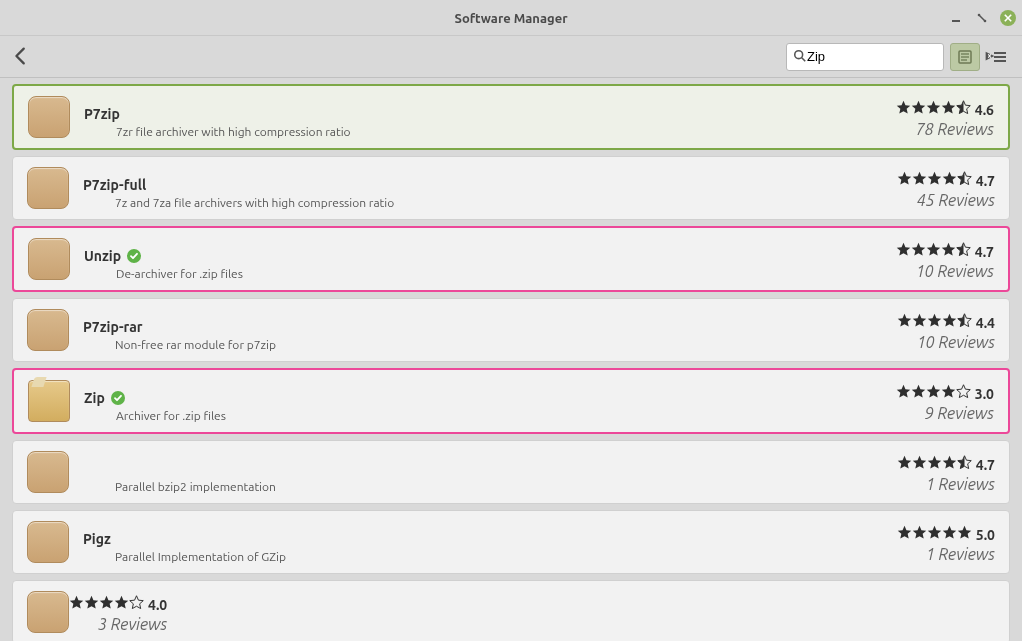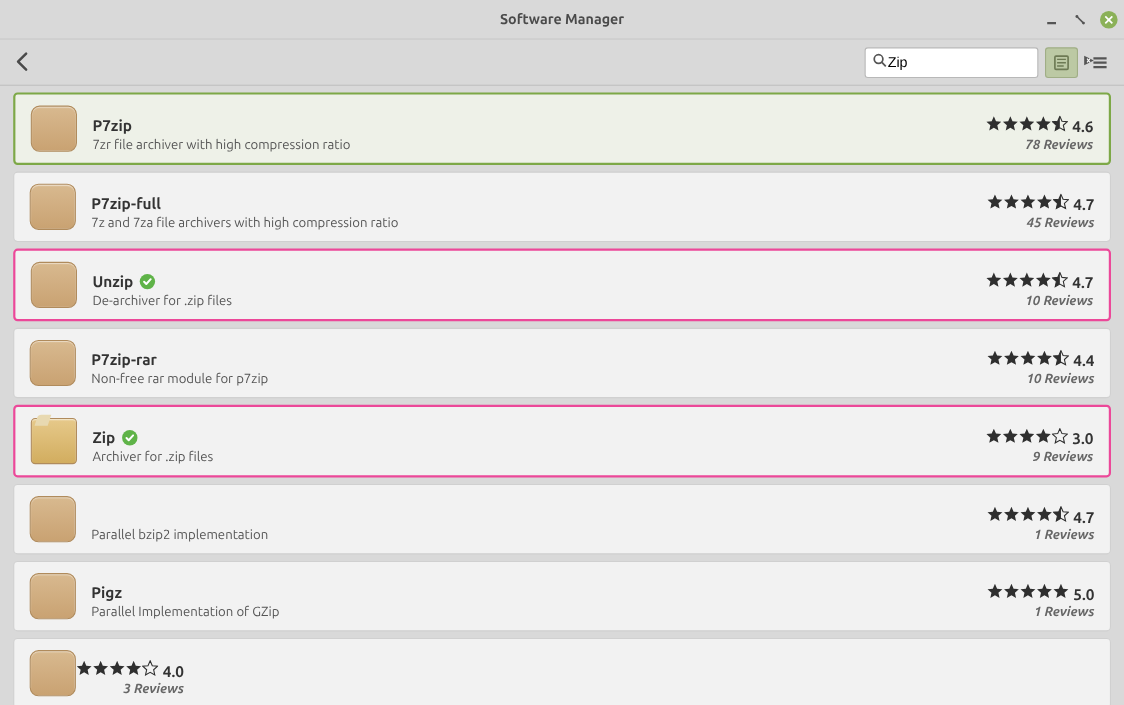--- a/index.html
+++ b/index.html
@@ -96,26 +96,26 @@
     content:""; position:absolute; top:-4px; left:4px; width:12px; height:10px;
     background:#e8d9b1; transform:skewX(-18deg); border-top-left-radius:3px;
   }
   .info { margin-left:14px; flex:1; min-width:0; }
   .name-line { display:flex; align-items:center; gap:6px; }
   .pkg-name { font-weight:700; font-size:14px; color:#333; }
   .installed-badge {
     width:14px; height:14px; border-radius:50%; background:#5fb348; display:flex; align-items:center; justify-content:center;
   }
   .installed-badge svg { width:10px; height:10px; }
-  .pkg-desc { color:#555; font-size:12px; margin-top:3px; }
+  .pkg-desc { color:#555; font-size:12px; margin-top:3px;margin-left:32px; }
   .rating { text-align:right; flex-shrink:0; }
   .stars { color:#2f2f2f; display:inline-flex; gap:0; }
   .stars svg { width:15px; height:15px; fill:#2f2f2f; }
   .rating-num { font-weight:700; font-size:14px; margin-left:4px; }
-  .reviews { font-style:italic; color:#666; font-size:12px; margin-top:2px;font-weight:bold; }
+  .reviews { font-style:italic; color:#666; font-size:16px; margin-top:2px; }
 </style>
 </head>
 <body>
 
 <div class="titlebar">
   <span class="titlebar-title">Software Manager</span>
   <div class="titlebar-controls">
     <div class="win-btn">
       <svg viewBox="0 0 10 10" width="10" height="10">
           <line x1="1" y1="8" x2="9" y2="8" stroke="#555" stroke-width="2"></line>

